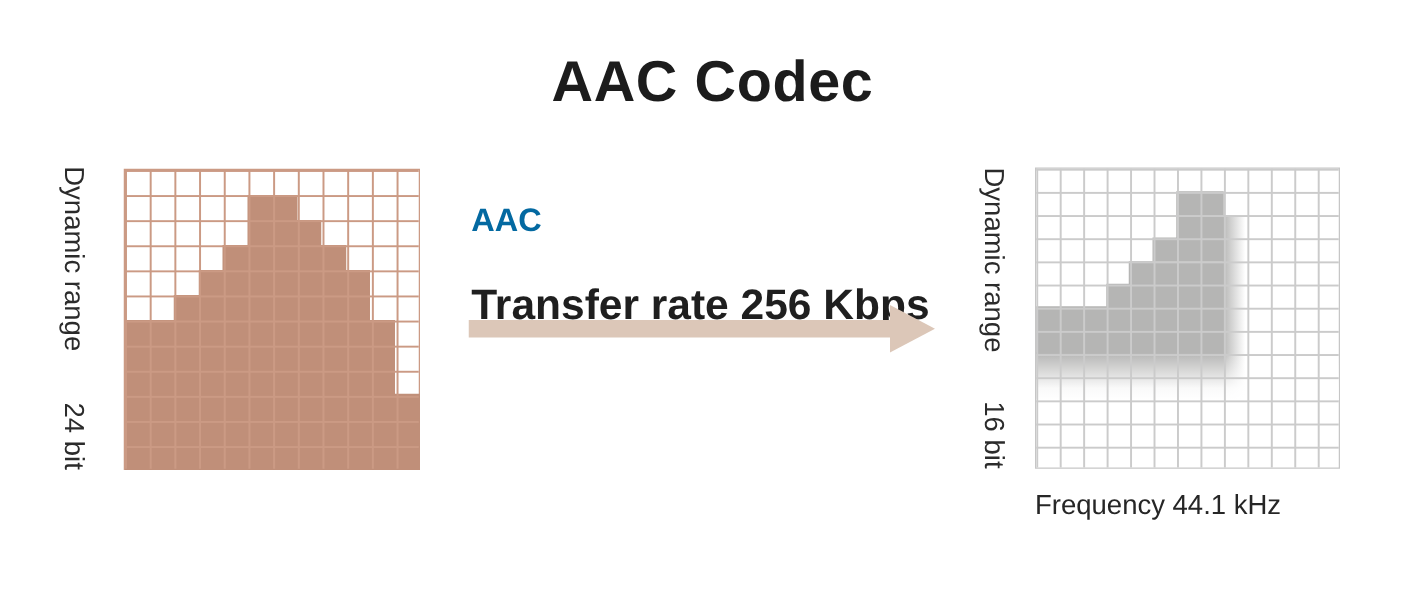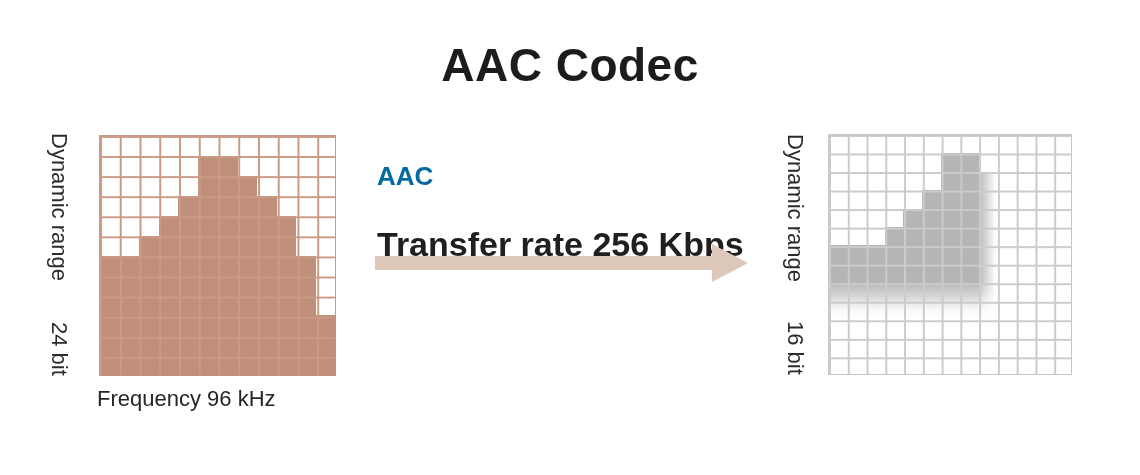--- a/index.html
+++ b/index.html
@@ -66,21 +66,20 @@
       <div class="fillseg" style="left: 58.75px; top: 79.6667px; width: 137.683px; height: 20.5167px; background: rgb(192, 143, 121);"></div>
       <div class="fillseg" style="left: 39.1667px; top: 99.5833px; width: 157.267px; height: 20.5167px; background: rgb(192, 143, 121);"></div>
       <div class="fillseg" style="left: 0px; top: 119.5px; width: 216.017px; height: 20.5167px; background: rgb(192, 143, 121);"></div>
       <div class="fillseg" style="left: 0px; top: 139.417px; width: 216.017px; height: 20.5167px; background: rgb(192, 143, 121);"></div>
       <div class="fillseg" style="left: 0px; top: 159.333px; width: 216.017px; height: 20.5167px; background: rgb(192, 143, 121);"></div>
       <div class="fillseg" style="left: 0px; top: 179.25px; width: 235.6px; height: 20.5167px; background: rgb(192, 143, 121);"></div>
       <div class="fillseg" style="left: 0px; top: 199.167px; width: 235.6px; height: 20.5167px; background: rgb(192, 143, 121);"></div>
       <div class="fillseg" style="left: 0px; top: 219.083px; width: 235.6px; height: 20.5167px; background: rgb(192, 143, 121);"></div>
       <div class="lines lines-left"></div>
     </div>
-  <div class="xlabel xlabel-left">Frequency 96 kHz</div>
 
   <div class="mid-codec">AAC</div>
   <div class="mid-rate">Transfer rate 256 Kbps</div>
   <div class="arrow-bar"></div>
   <div class="arrow-head"></div>
 
   <div class="vlabel vlabel-right">
     <span>Dynamic range</span>
     <span>16 bit</span>
   </div>
@@ -91,14 +90,15 @@
       <div class="fillseg" style="left: 74.4615px; top: 73.5385px; width: 75.0615px; height: 18.9846px; background: rgb(181, 181, 180);"></div>
       <div class="fillseg" style="left: 55.8462px; top: 91.9231px; width: 93.6769px; height: 18.9846px; background: rgb(181, 181, 180);"></div>
       <div class="fillseg" style="left: 0px; top: 110.308px; width: 149.523px; height: 18.9846px; background: rgb(181, 181, 180);"></div>
       <div class="fillseg" style="left: 0px; top: 128.692px; width: 149.523px; height: 18.9846px; background: rgb(181, 181, 180);"></div>
       <div class="fillseg" style="left: 0px; top: 147.077px; width: 149.523px; height: 18.9846px; background: rgb(181, 181, 180);"></div>
       <div class="fillseg" style="left: 0px; top: 165.462px; width: 149.523px; height: 18.9846px; background: rgb(181, 181, 180);"></div>
       <div class="gradcol" style="left: 148.923px; top: 36.7692px; width: 19.2154px; height: 147.077px; background: linear-gradient(to right, rgb(181, 181, 180) 0%, rgba(255, 255, 255, 0) 96%);"></div>
       <div class="fadeoverlay" style="left: 0px; top: 147.077px; width: 100%; height: 37.7692px; background: linear-gradient(rgba(255, 255, 255, 0) 0%, rgba(255, 255, 255, 0.93) 75%, rgb(255, 255, 255) 100%);"></div>
       <div class="lines lines-right"></div>
     </div>
+  <div class="xlabel xlabel-right">Frequency 44.1 kHz</div>
 
 </div>
 
 </body></html>

